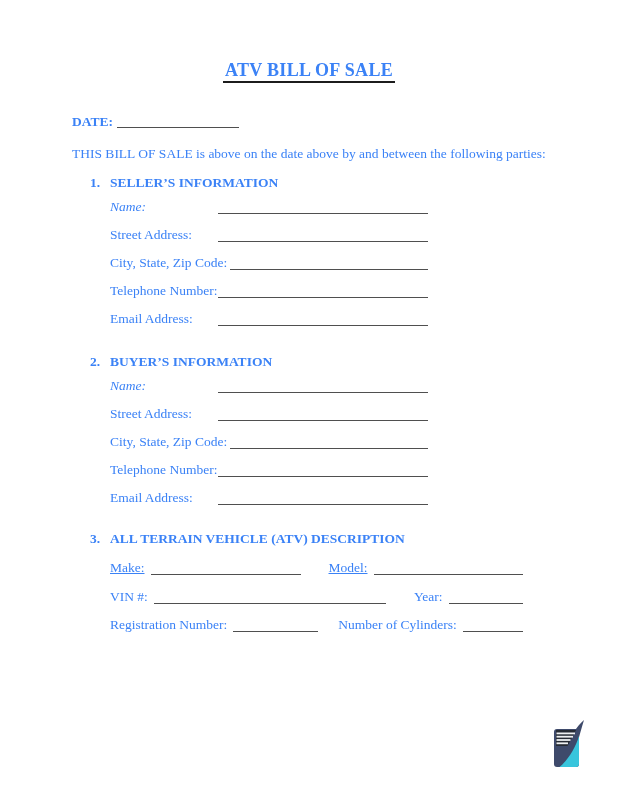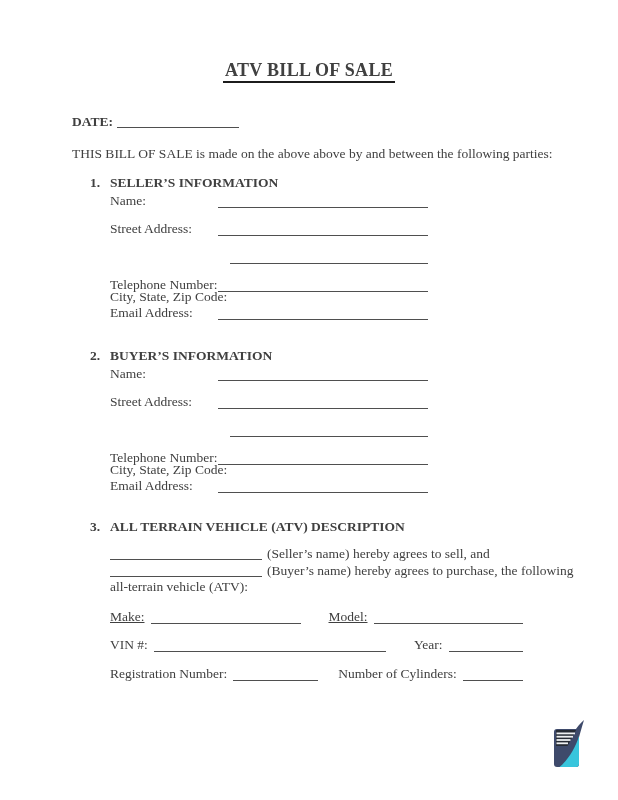--- a/index.html
+++ b/index.html
@@ -3,21 +3,21 @@
 <meta charset="utf-8">
 <style>
   html,body { margin:0; padding:0; background:#ffffff; }
   * { box-sizing:border-box; }
   .page {
     position:relative;
     width:618px; height:800px;
     background:#ffffff;
     font-family:"Liberation Serif","DejaVu Serif",serif;
     font-size:13.5px;
-    color:#404040;
+    color:#3b82f6;
     overflow:hidden;
   }
   .title { margin:60px 0 0 0; text-align:center; font-size:18px; font-weight:bold; }
   .title-text { border-bottom:2px solid #1c1c1c; padding:0 2px 1px 2px; letter-spacing:0.3px; }
 
   .date-row { margin:33px 0 4px 72px; height:18px; }
   .bold { font-weight:bold; }
 
   .blank-inline {
     display:inline-block;
@@ -28,23 +28,23 @@
   .date-blank { width:122px; margin-left:4px; }
 
   .intro { margin:13px 0 0 72px; line-height:17px; }
 
   .sec-head { display:flex; margin:12px 0 0 90px; font-weight:bold; line-height:17px; }
   .sec-num { width:20px; flex:0 0 20px; }
   .mt26 { margin-top:26px; }
   .mt24 { margin-top:24px; }
 
   .frow { display:flex; margin:11px 0 0 110px; width:318px; height:17px; line-height:17px; }
-  .mt13 { margin-top:1px; }
+  .mt13 { margin-top:7px;font-style:italic; }
   .lbl { flex:0 0 108px; white-space:nowrap; }
-  .lbl-auto { flex:0 0 auto; white-space:nowrap; padding-right:3px;margin-top:40px; }
+  .lbl-auto { flex:0 0 auto; white-space:nowrap; padding-right:3px; }
 
   .blank { border-bottom:1px solid #4f4f4f; height:16px; align-self:flex-start; }
   .grow { flex:1 1 auto; }
 
   .agreement { margin:11px 0 0 110px; width:445px; line-height:16.5px; }
   .agr-line { white-space:nowrap; }
   .pblank { width:152px; margin-right:5px; }
 
   .vrow { display:flex; margin:11.5px 0 0 110px; width:413px; height:17px; line-height:17px; }
   .vrow-first { margin-top:12px;text-decoration:underline; }
@@ -61,21 +61,21 @@
 <body>
 
 <div class="page">
 
   <h1 class="title"><span class="title-text">ATV BILL OF SALE</span></h1>
 
   <div class="date-row">
     <span class="bold">DATE:</span><span class="blank-inline date-blank"></span>
   </div>
 
-  <p class="intro">THIS BILL OF SALE is made on the above above by and between the following parties:</p>
+  <p class="intro">THIS BILL OF SALE is above on the date above by and between the following parties:</p>
 
   <div class="sec-head">
     <span class="sec-num">1.</span>
     <span>SELLER’S INFORMATION</span>
   </div>
 
   <div class="frow mt13">
     <span class="lbl">Name:</span>
     <span class="blank grow"></span>
   </div>
@@ -120,29 +120,20 @@
   <div class="frow">
     <span class="lbl">Email Address:</span>
     <span class="blank grow"></span>
   </div>
 
   <div class="sec-head mt24">
     <span class="sec-num">3.</span>
     <span>ALL TERRAIN VEHICLE (ATV) DESCRIPTION</span>
   </div>
 
-  <div class="agreement">
-    <div class="agr-line">
-      <span class="blank-inline pblank"></span><span>(Seller’s name) hereby agrees to sell, and</span>
-    </div>
-    <div class="agr-line">
-      <span class="blank-inline pblank"></span><span>(Buyer’s name) hereby agrees to purchase, the following</span>
-    </div>
-    <div class="agr-line">all-terrain vehicle (ATV):</div>
-  </div>
 
   <div class="vrow vrow-first">
     <span class="vlbl">Make:</span>
     <span class="blank bw150"></span>
     <span class="vlbl g12">Model:</span>
     <span class="blank grow"></span>
   </div>
   <div class="vrow">
     <span class="vlbl">VIN #:</span>
     <span class="blank bw232"></span>

